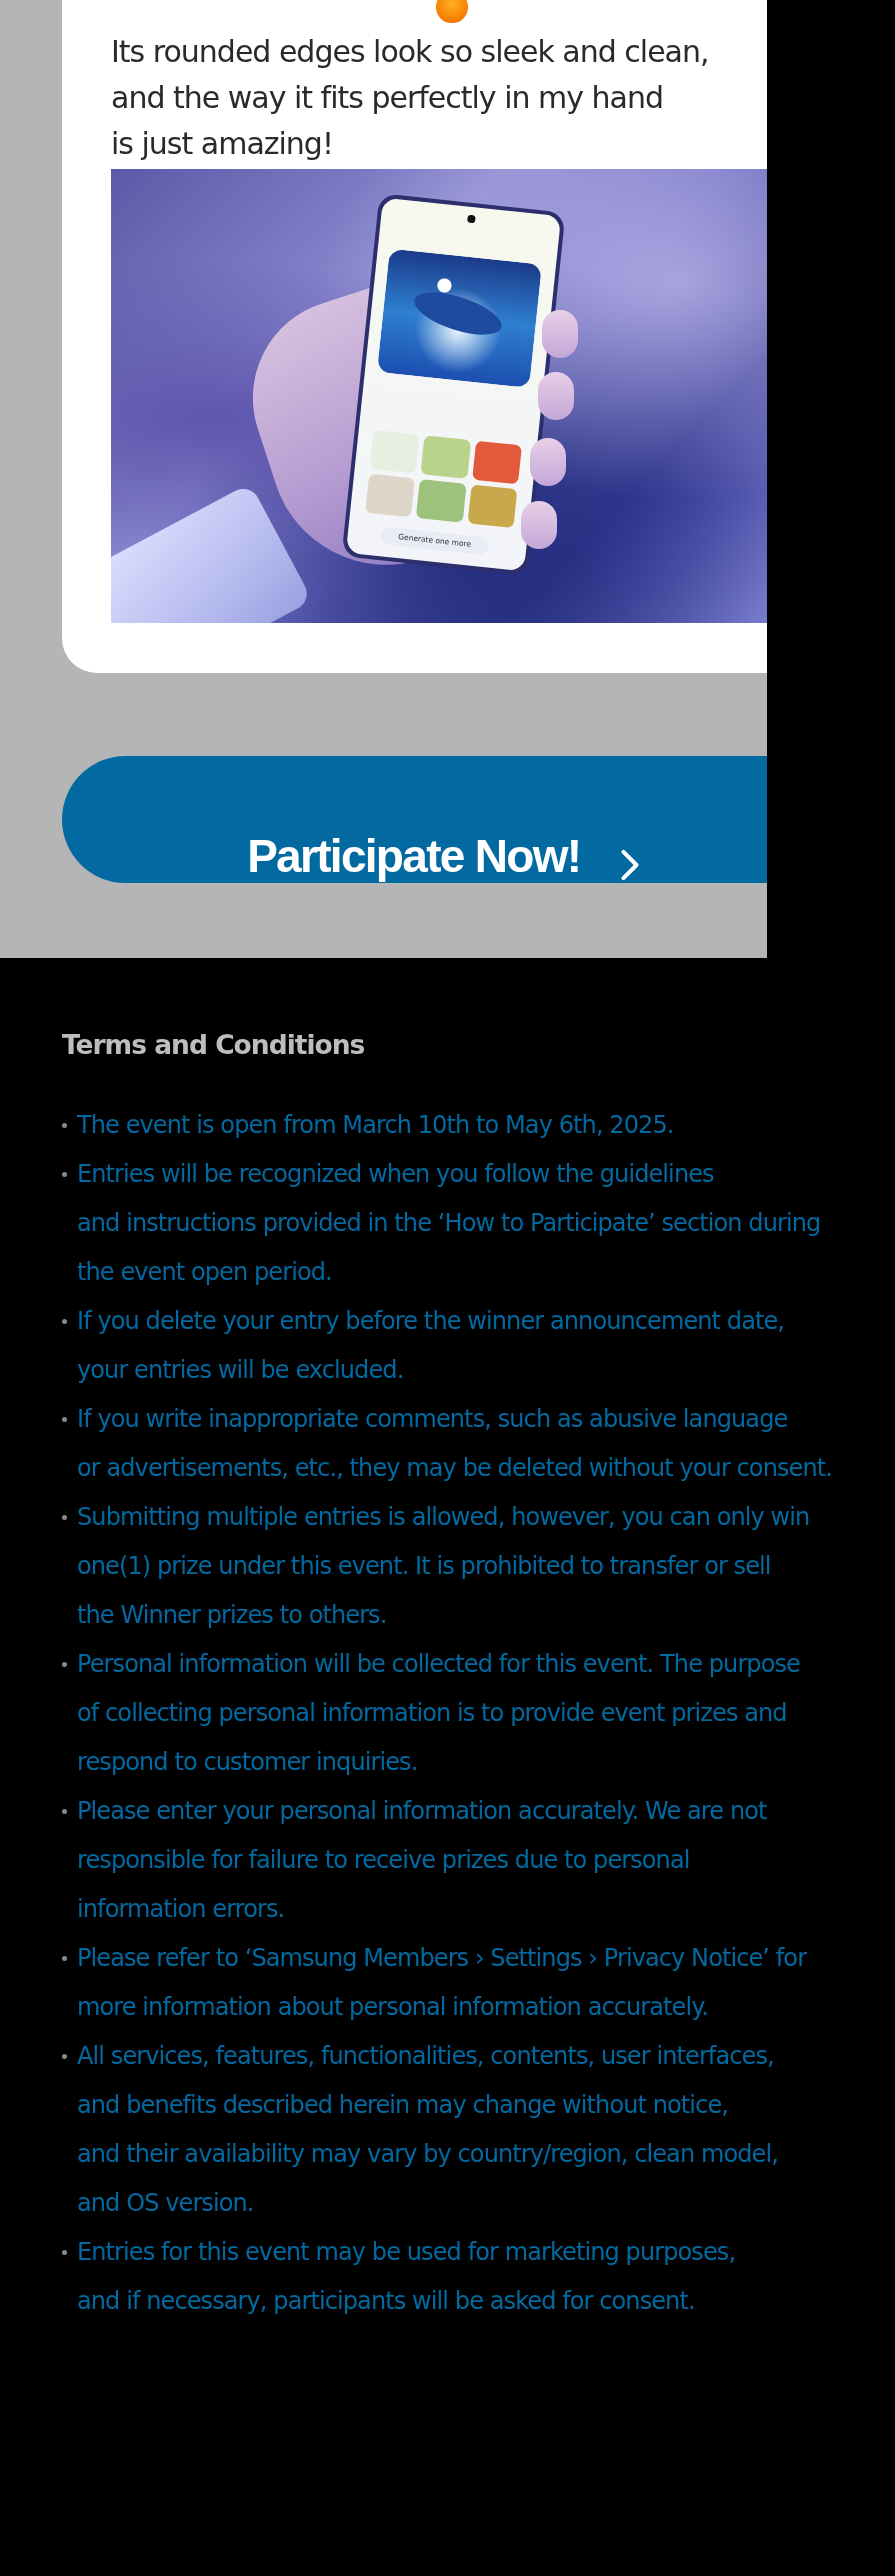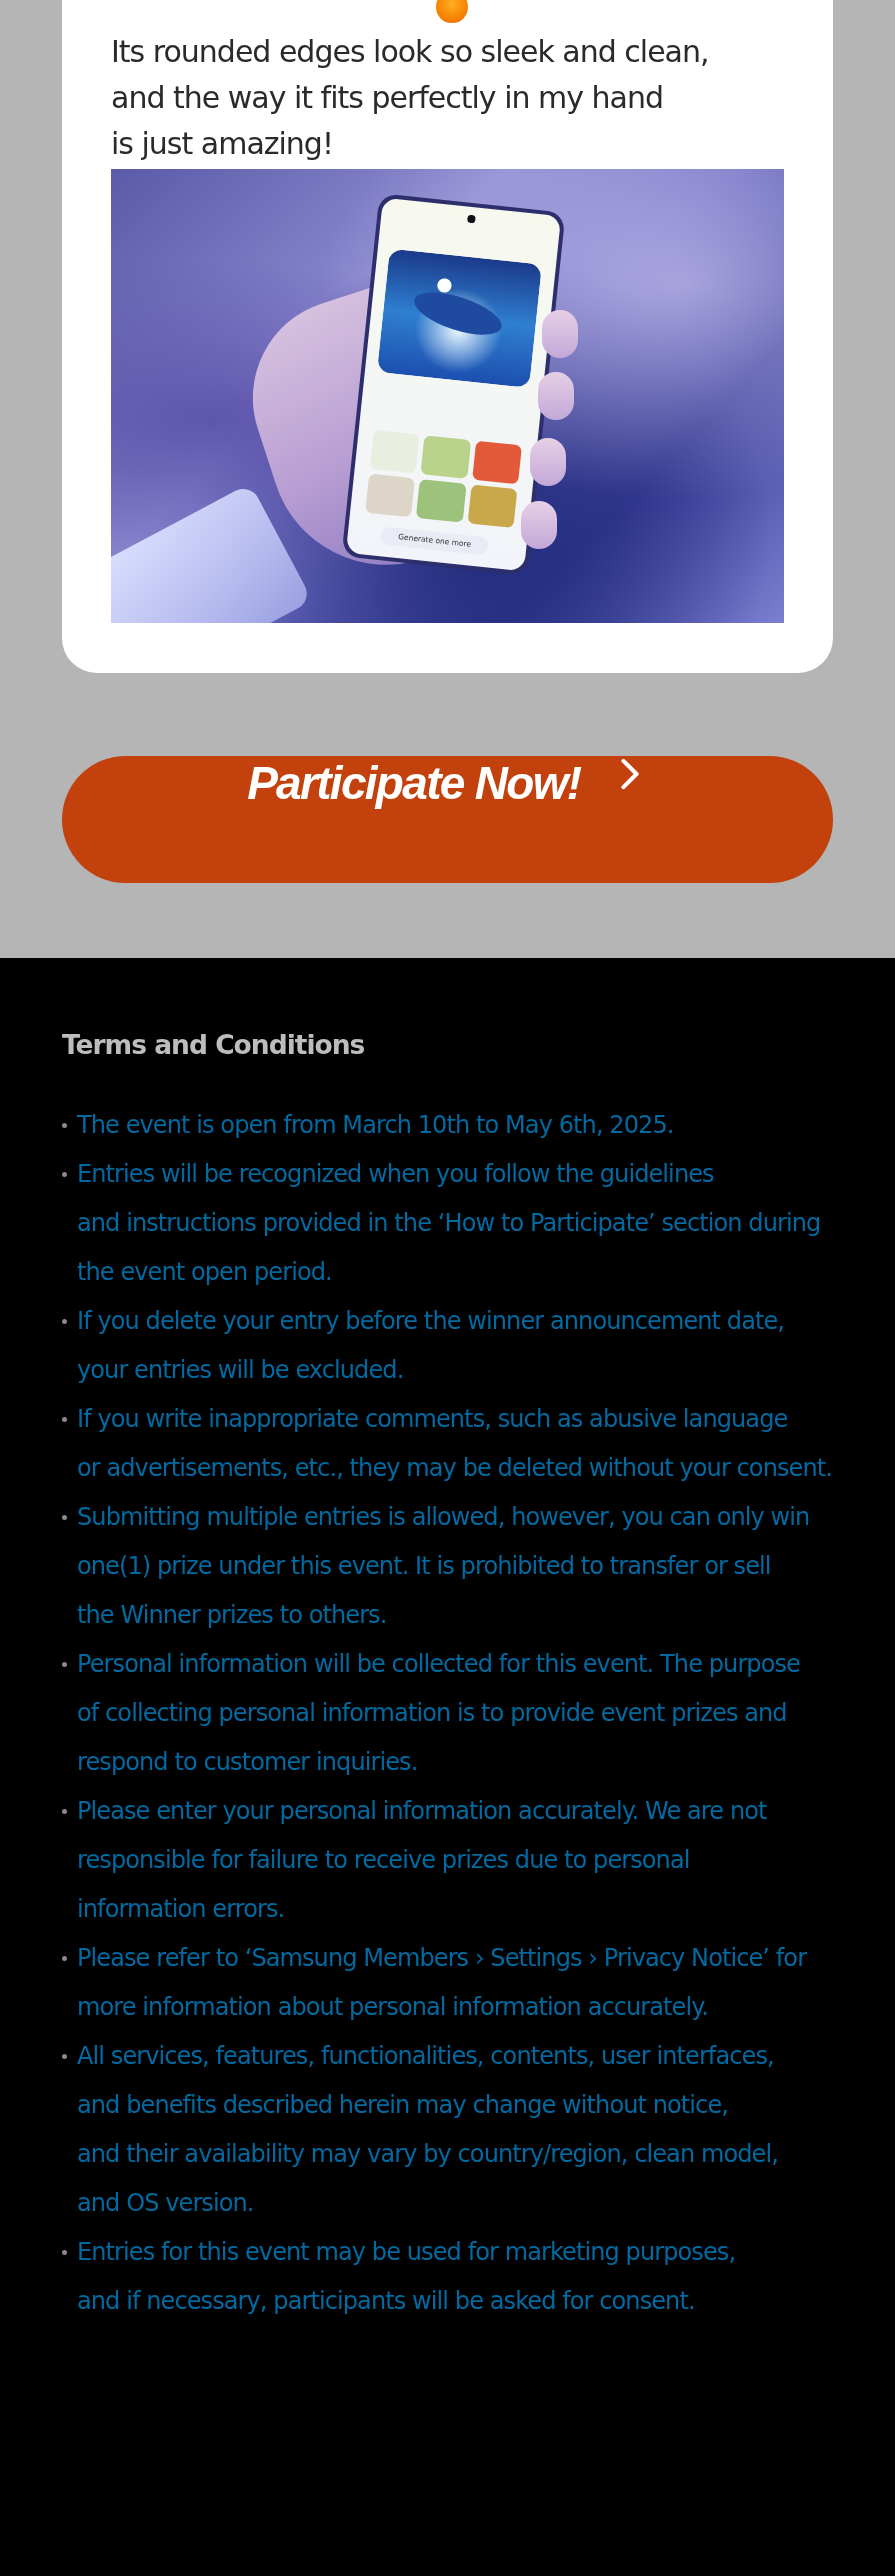--- a/index.html
+++ b/index.html
@@ -1,21 +1,21 @@
 <!DOCTYPE html>
 <html style="font-size:13.3px"><head>
 <meta charset="utf-8">
 <style>
   * { margin: 0; padding: 0; box-sizing: border-box; }
   html, body { width: 895px; background: #000; }
   body { font-family: "DejaVu Sans", sans-serif; }
 
   .top-section {
     position: relative;
-    width: 895px;
+    width: 767px;
     height: 958px;
     background: #b5b5b5;
     overflow: hidden;
   }
   .review-card {
     position: absolute;
     left: 62px;
     top: -50px;
     width: 771px;
     height: 723px;
@@ -125,29 +125,28 @@
     position: absolute; width: 36px; height: 48px; border-radius: 18px;
     background: linear-gradient(180deg, #e7cfe6, #c3a8d8);
   }
 
   .participate-button {
     position: absolute;
     left: 62px;
     top: 756px;
     width: 771px;
     height: 127px;
-    background: #c2410c;
+    background: #0369a1;
     border-radius: 64px;
     border: none;
     color: #ffffff;
     display: flex;
-    align-items: flex-start;
+    align-items: flex-end;
     justify-content: center;
     cursor: pointer;
-    font-style: italic;
   }
   .participate-label {
     font-family: "Liberation Sans", sans-serif;
     font-weight: bold;
     font-size: 46px;
     letter-spacing: -1.7px;
   }
   .participate-chevron {
     margin-left: 31.5px;
     width: 36px;

